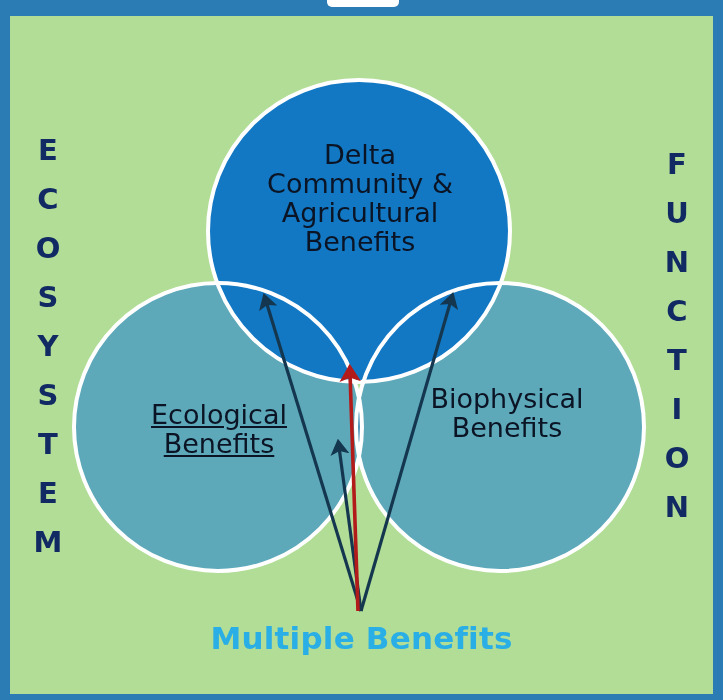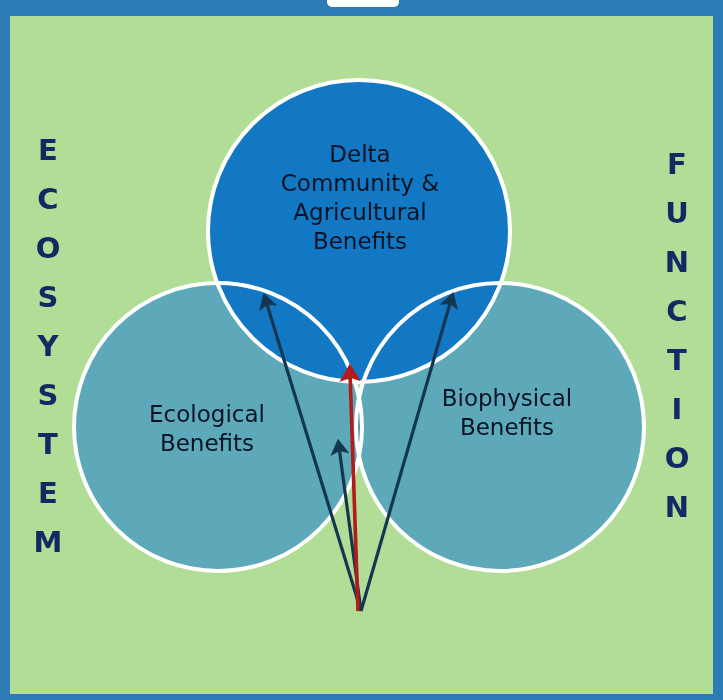--- a/index.html
+++ b/index.html
@@ -67,34 +67,35 @@
     left: 655px;
     top: 140px;
     width: 44px;
   }
   .circle-label {
     position: absolute;
     text-align: center;
     color: #0b1424;
     font-family: "DejaVu Sans", sans-serif;
     font-weight: normal;
-    font-size: 23px;
+    font-size: 27px;
     line-height: 29px;
     white-space: pre-line;
     pointer-events: none;
   }
   #top-circle-label {
     left: 234px;
     top: 140px;
     width: 252px;
   }
   #left-circle-label {
-    left: 100px;
+    left: 112px;
     top: 400px;
     width: 214px;
+    text-decoration: underline;
   }
   #right-circle-label {
     left: 400px;
     top: 384px;
     width: 214px;
   }
   #multiple-benefits-label {
     position: absolute;
     left: 0px;
     top: 620px;
@@ -186,14 +187,15 @@
 Community &amp;
 Agricultural
 Benefits</div>
 
   <div class="circle-label" id="left-circle-label">Ecological
 Benefits</div>
 
   <div class="circle-label" id="right-circle-label">Biophysical
 Benefits</div>
 
+  <div id="multiple-benefits-label">Multiple Benefits</div>
 
 </div>
 
 </body></html>

